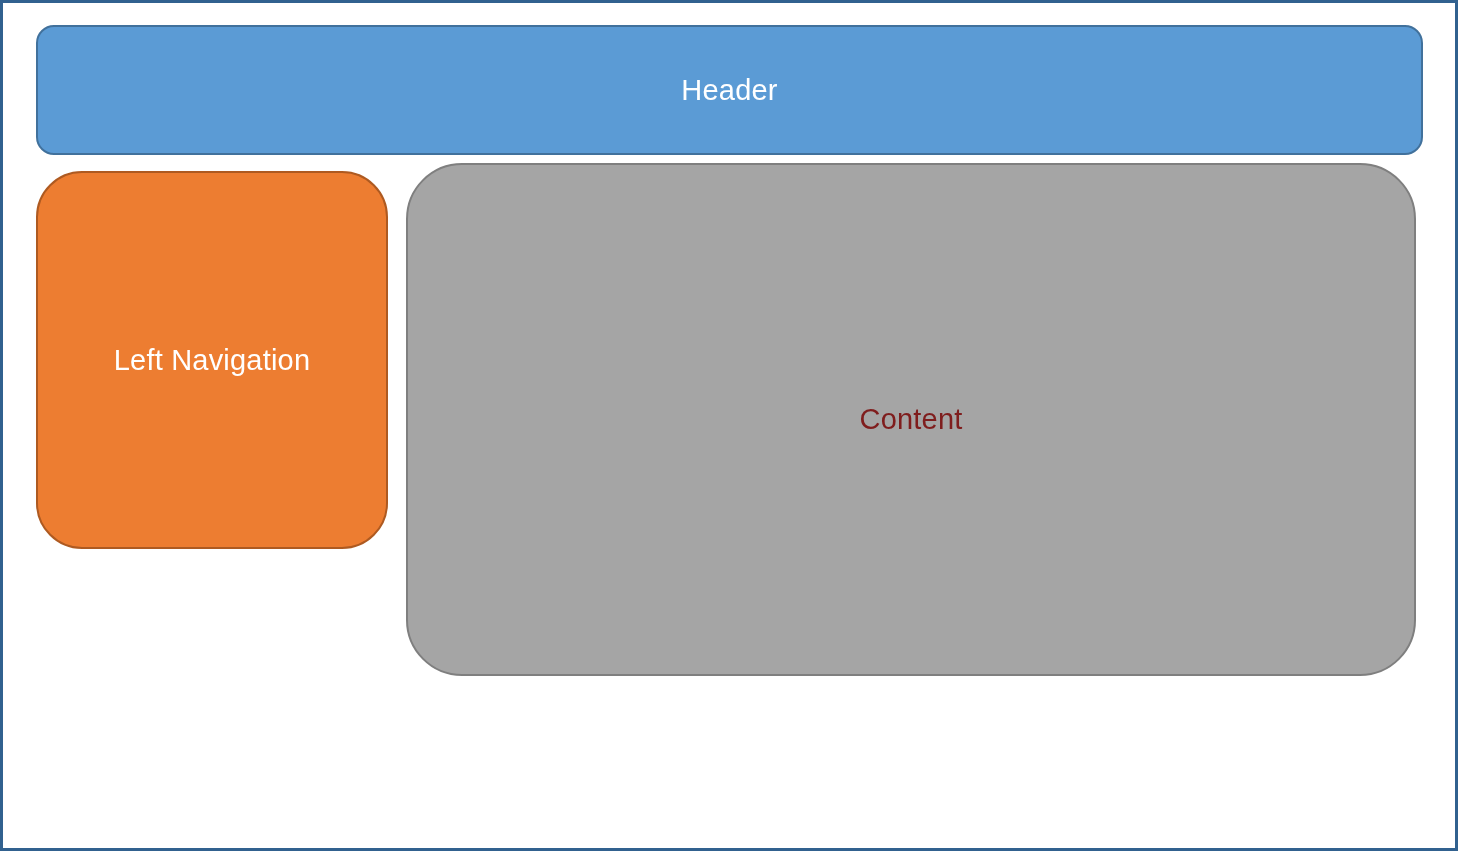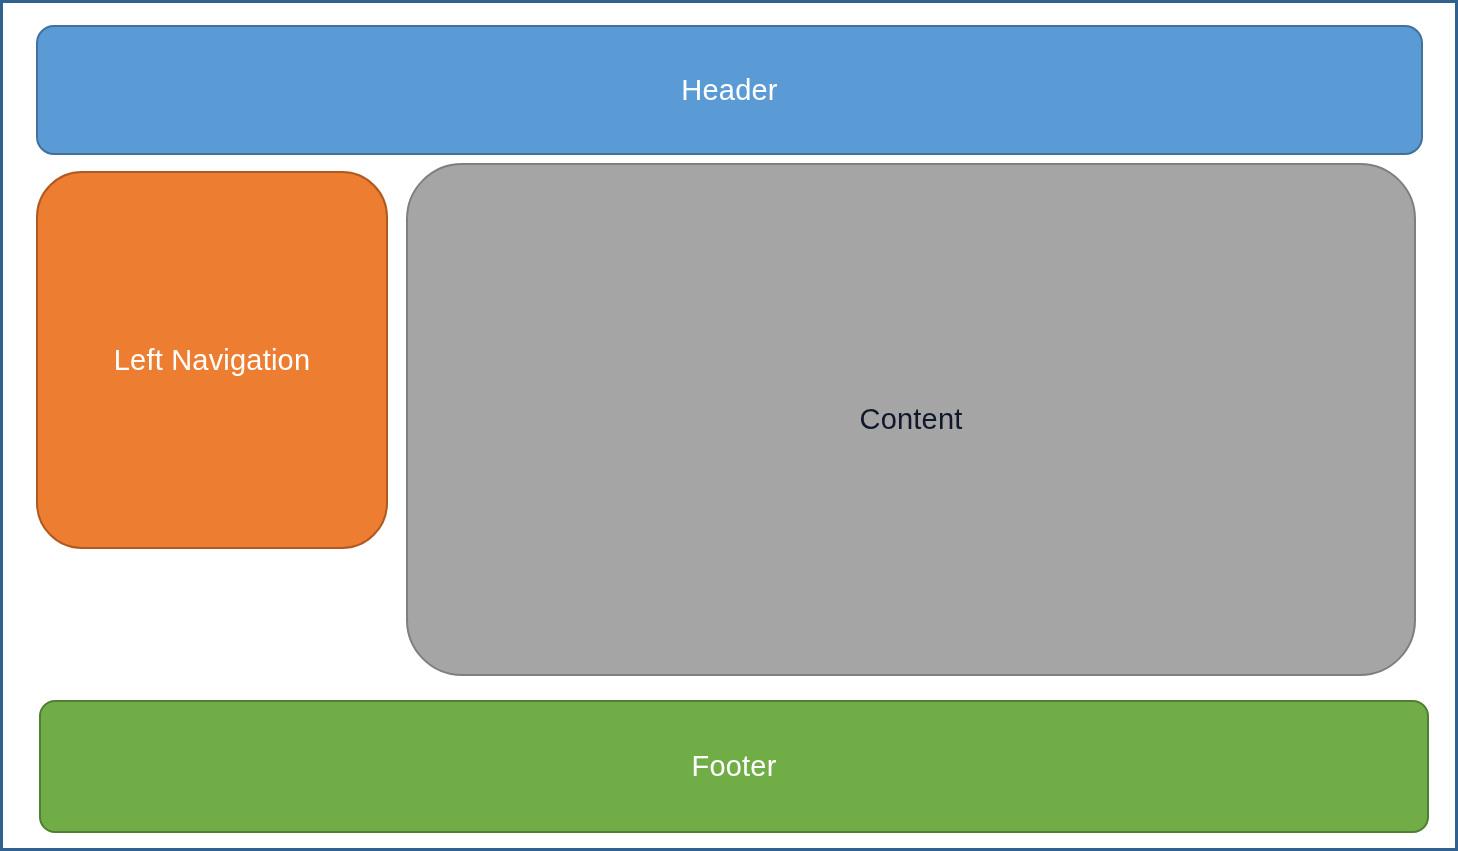--- a/index.html
+++ b/index.html
@@ -68,21 +68,18 @@
 <div class="canvas">
 
   <div class="block block-header" style="background-color: rgb(91, 155, 213); border-color: rgb(65, 113, 156); color: rgb(255, 255, 255);">
     <span class="label">Header</span>
   </div>
 
   <div class="block block-leftnav" style="background-color: rgb(237, 125, 49); border-color: rgb(174, 90, 33); color: rgb(255, 255, 255);">
     <span class="label">Left Navigation</span>
   </div>
 
-  <div class="block block-content" style="background-color: rgb(165, 165, 165); border-color: rgb(127, 127, 127); color: #0f172a;">
+  <div class="block block-content" style="background-color: rgb(165, 165, 165); border-color: rgb(127, 127, 127); color: #7f1d1d;">
     <span class="label">Content</span>
   </div>
 
-  <div class="block block-footer" style="background-color: rgb(112, 173, 71); border-color: rgb(80, 126, 50); color: rgb(255, 255, 255);">
-    <span class="label">Footer</span>
-  </div>
 
 </div>
 
 </body></html>

